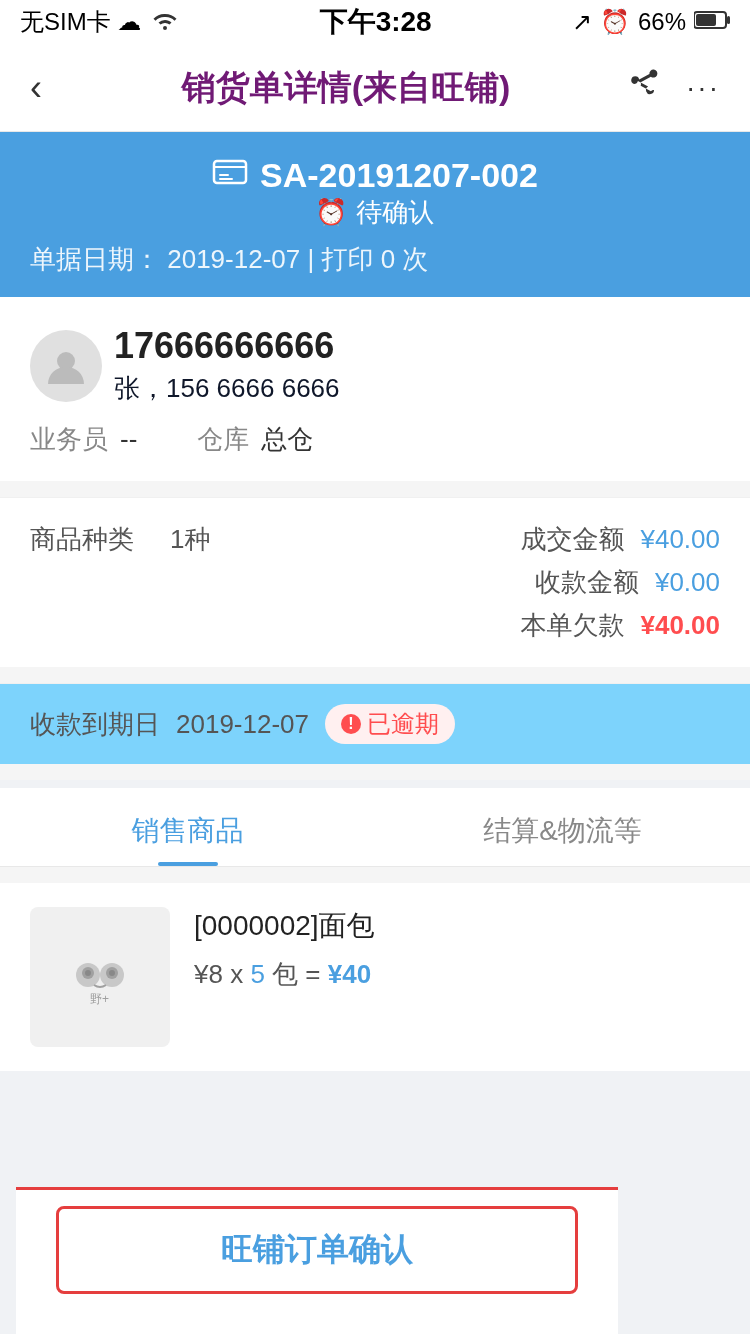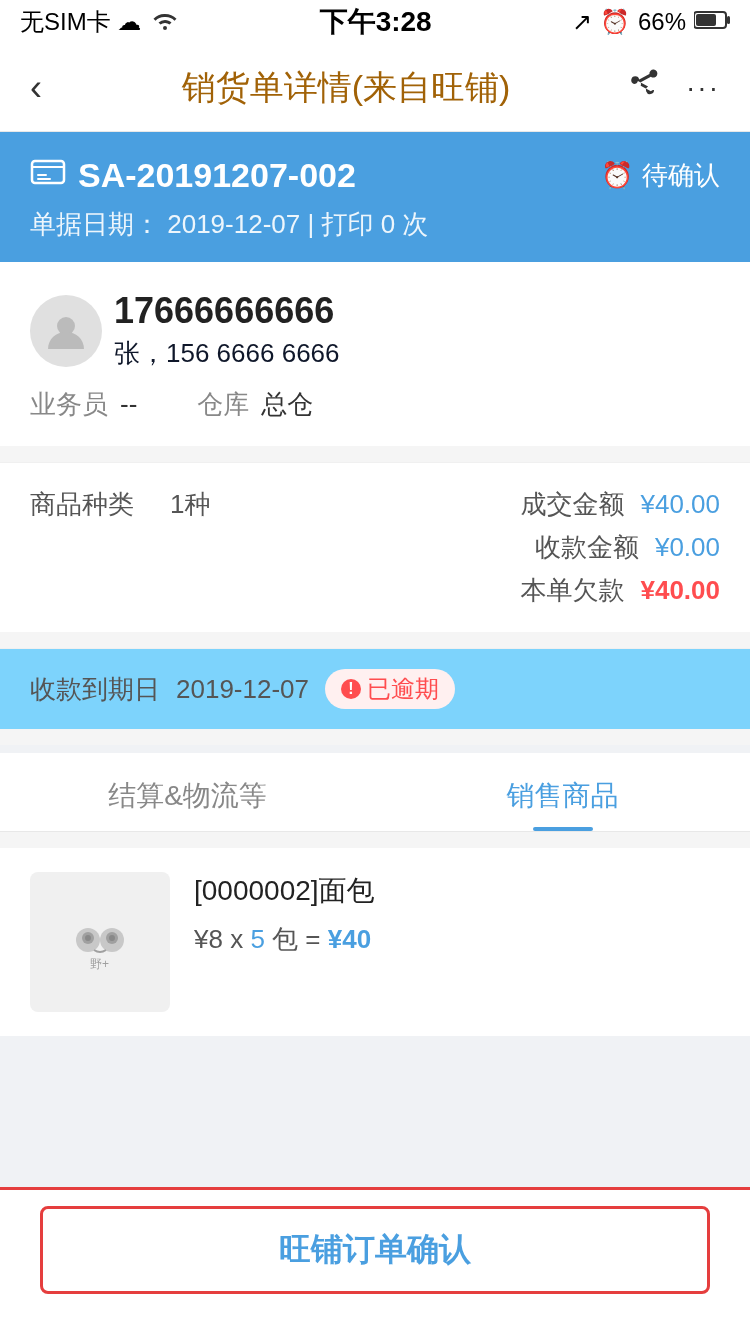--- a/index.html
+++ b/index.html
@@ -41,22 +41,22 @@
     .nav-back {
       font-size: 36px;
       color: #333;
       cursor: pointer;
       padding-right: 20px;
     }
     .nav-title {
       flex: 1;
       text-align: center;
       font-size: 34px;
-      font-weight: 400;
-      color: #a16207;
+      font-weight: 700;
+      color: #701a75;
     }
     .nav-actions {
       display: flex;
       align-items: center;
       gap: 24px;
     }
     .nav-icon {
       font-size: 32px;
       color: #333;
       cursor: pointer;
@@ -64,20 +64,21 @@
 
     
     .blue-header {
       background: #4a9fe0;
       padding: 24px 30px 20px;
     }
     .blue-header-row {
       display: flex;
       align-items: center;
       justify-content: space-between;
+      flex-direction: column;
     }
     .order-id {
       display: flex;
       align-items: center;
       gap: 12px;
       font-size: 34px;
       font-weight: 700;
       color: #fff;
     }
     .order-id-icon {
@@ -292,22 +293,22 @@
     
     .content-area {
       min-height: 200px;
       background: #f0f2f5;
     }
 
     
     .bottom-bar {
       position: fixed;
       bottom: 0;
-      left: 0;
-      width: 750px;
+      left: 16px;
+      width: 602px;
       background: #fff;
       padding: 16px 40px 40px;
       border-top: 3px solid #e53e3e;
     }
     .confirm-btn {
       width: 100%;
       height: 88px;
       background: #fff;
       border: 3px solid #e53e3e;
       border-radius: 8px;
@@ -442,25 +443,25 @@
   <div class="overdue-badge">
     <div class="overdue-dot">!</div>
     <span>已逾期</span>
   </div>
 </div>
 
 <hr class="divider" style="border-top:8px solid #f0f2f5;">
 
 <div class="tabs-section">
   <div class="tabs-row">
+    <div class="tab-item active">
+      <span>销售商品</span>
+    </div>
     <div class="tab-item">
       <span>结算&amp;物流等</span>
-    </div>
-    <div class="tab-item active">
-      <span>销售商品</span>
     </div>
   </div>
 </div>
 
 <div class="product-section">
   <div class="product-item">
     <div class="product-thumb">
       <svg viewBox="0 0 80 60" fill="none" xmlns="http://www.w3.org/2000/svg">
 
         <circle cx="28" cy="28" r="12" fill="#c8c8c8"></circle>

